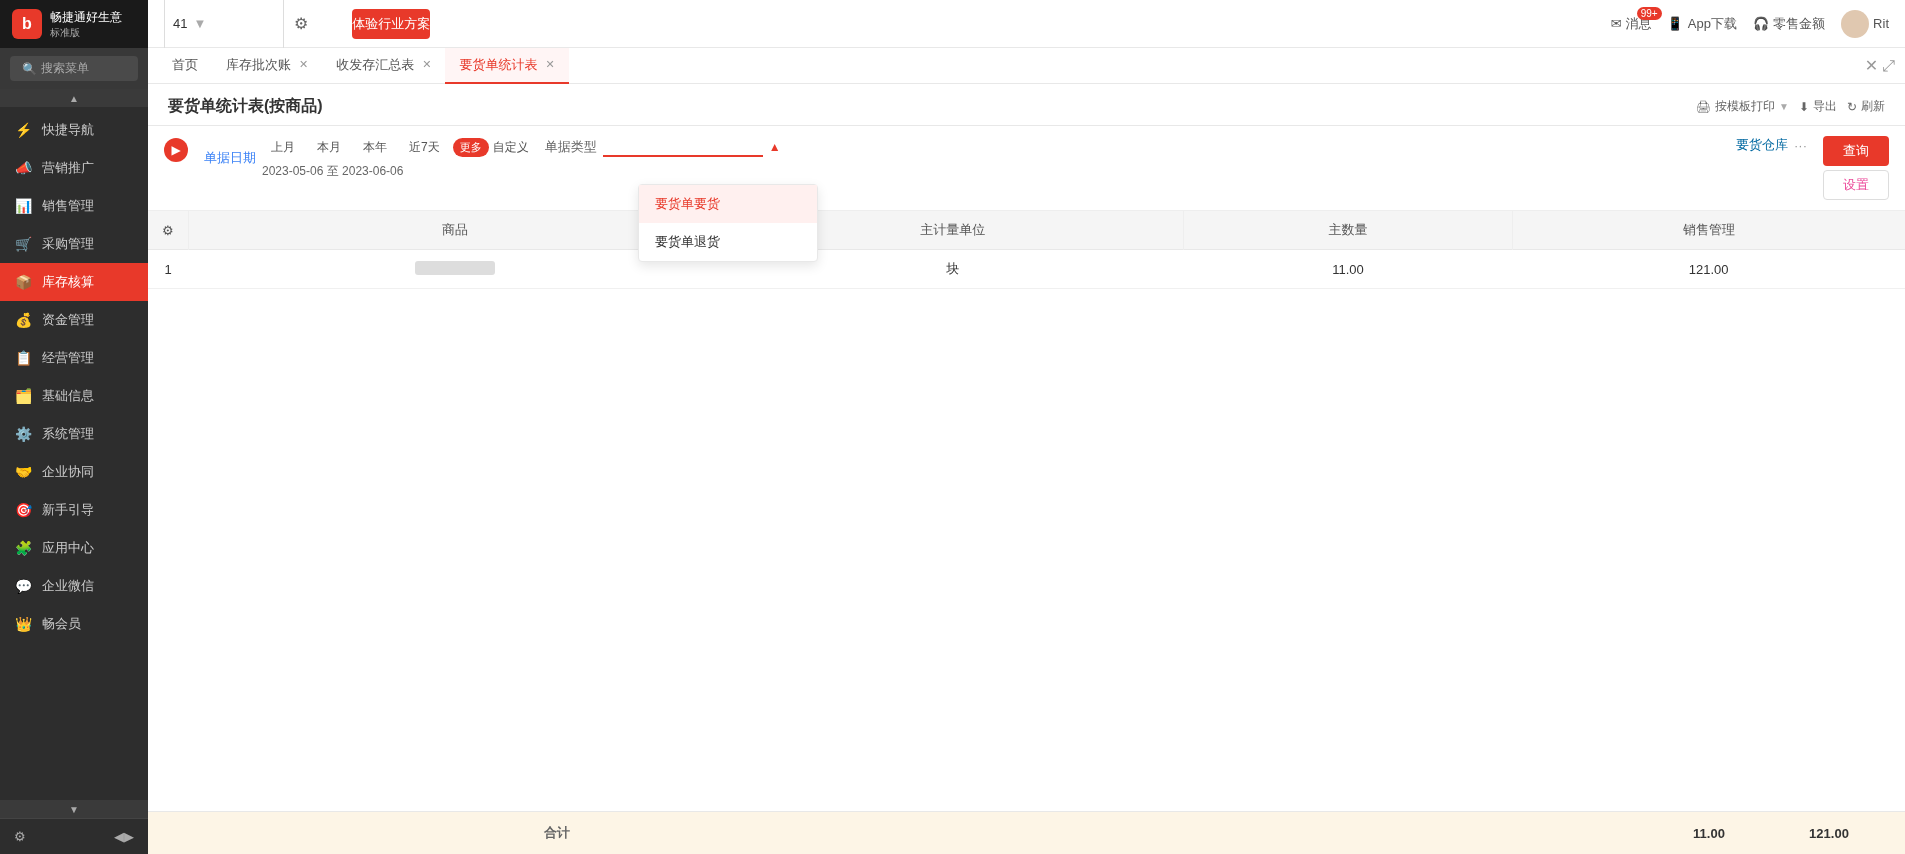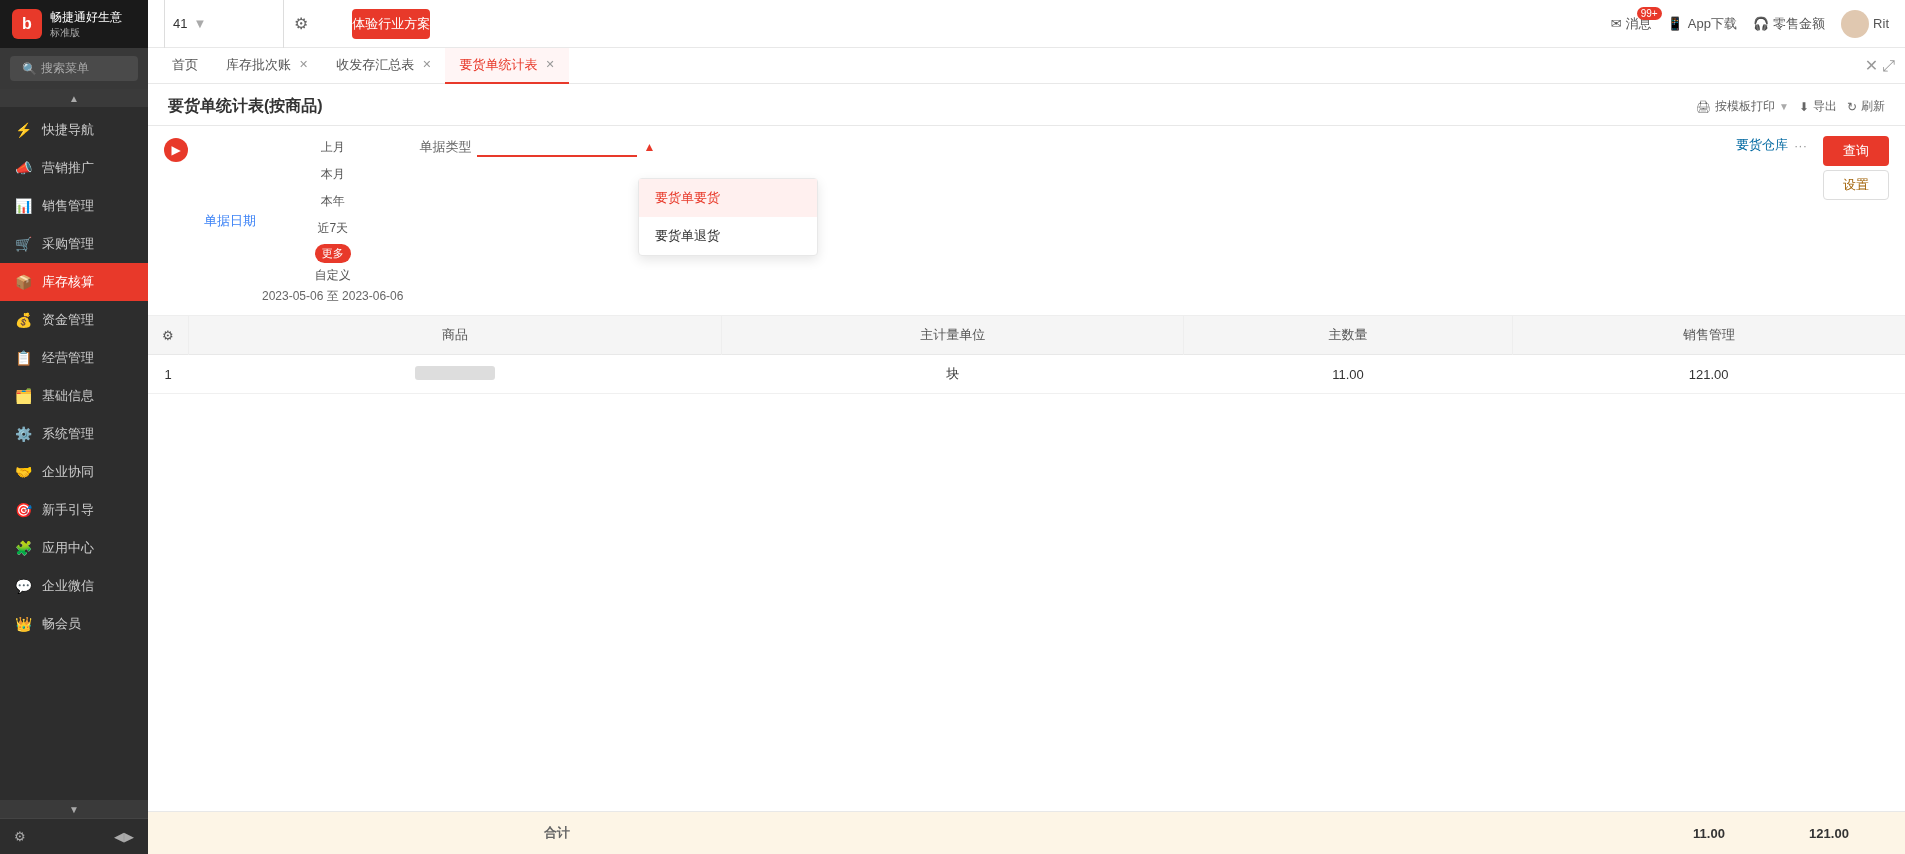--- a/index.html
+++ b/index.html
@@ -224,21 +224,21 @@
     .filter-toggle-btn {
       width: 24px; height: 24px;
       background: #e8392a;
       border-radius: 50%;
       display: flex; align-items: center; justify-content: center;
       color: white; cursor: pointer; font-size: 12px; flex-shrink: 0;
       margin-top: 2px;
     }
     .filter-group { display: flex; align-items: center; gap: 6px; }
     .filter-label { color: #3b82f6; font-size: 13px; white-space: nowrap; }
-    .date-shortcuts { display: flex; align-items: center; gap: 4px; flex-wrap: wrap; flex-direction: column; }
+    .date-shortcuts { display: flex; align-items: center; gap: 4px; flex-wrap: wrap; }
     .date-btn {
       padding: 2px 8px;
       border-radius: 3px;
       cursor: pointer;
       font-size: 12px;
       color: #555;
       border: 1px solid transparent;
     }
     .date-btn.more-btn {
       background: #e8392a;
@@ -271,33 +271,33 @@
       background: #e8392a;
       color: white;
       border: none;
       border-radius: 4px;
       padding: 6px 20px;
       font-size: 13px;
       cursor: pointer;
     }
     .set-btn {
       background: white;
-      color: #a16207;
+      color: #ec4899;
       border: 1px solid #ddd;
       border-radius: 4px;
       padding: 5px 16px;
       font-size: 13px;
       cursor: pointer;
     }
     .filter-right { display: flex; flex-direction: column; gap: 4px; }
 
     
     .dropdown-popup {
       position: absolute;
-      top: 52px;
+      top: 58px;
       left: 490px;
       background: white;
       border: 1px solid #e8e8e8;
       border-radius: 4px;
       box-shadow: 0 4px 12px rgba(0,0,0,0.1);
       z-index: 100;
       min-width: 180px;
     }
     .dropdown-item {
       padding: 10px 16px;

